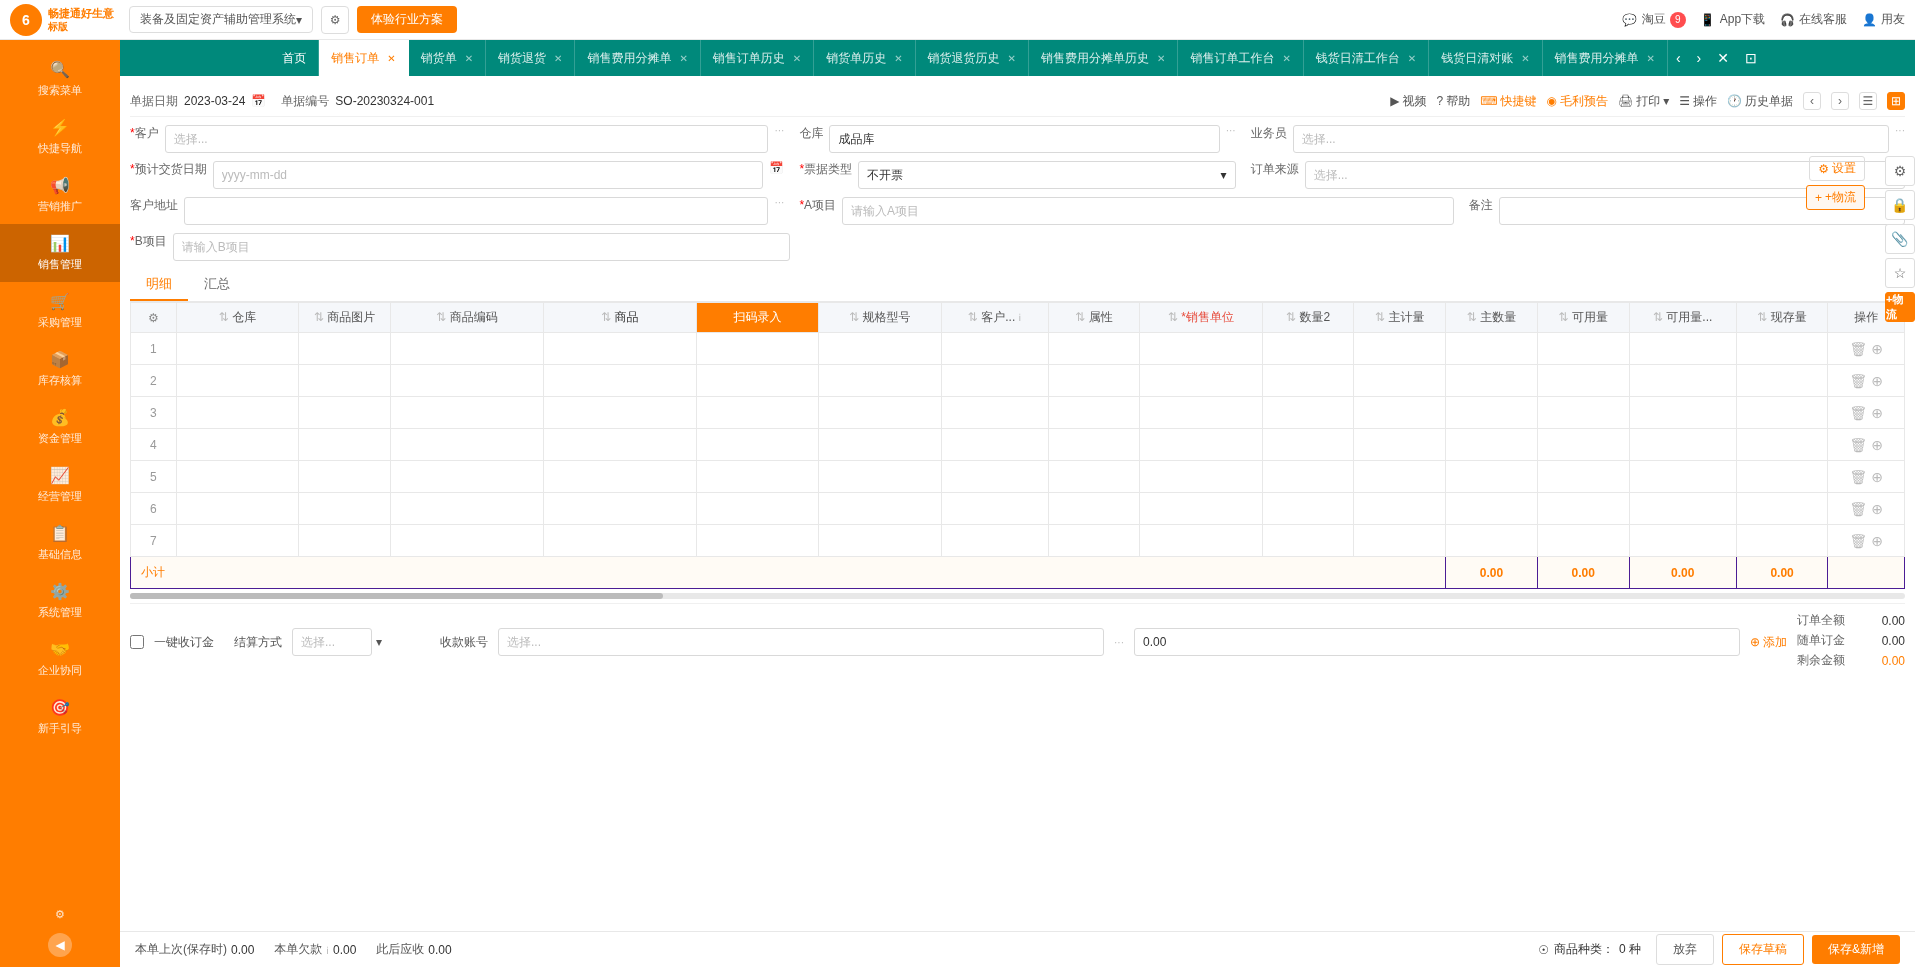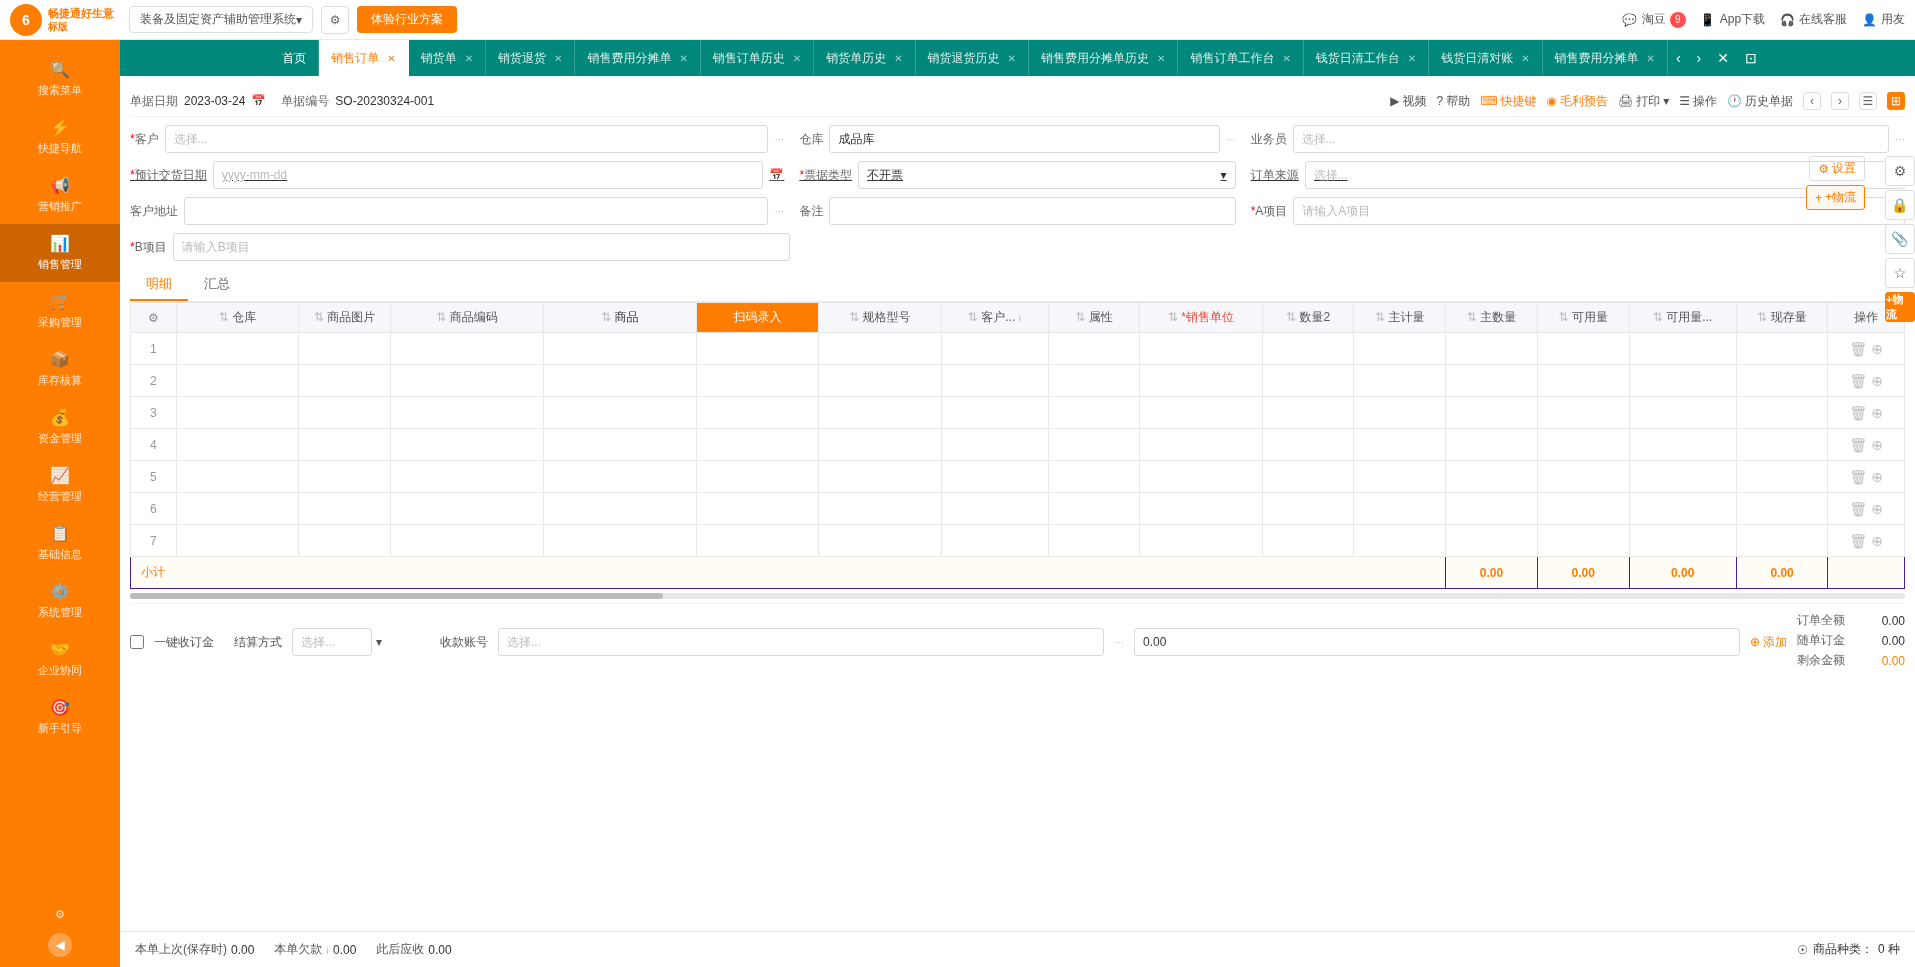--- a/index.html
+++ b/index.html
@@ -45,21 +45,21 @@
     
     .form-header { display: flex; align-items: center; gap: 15px; margin-bottom: 8px; padding: 6px 0; border-bottom: 1px solid #f0f0f0; }
     .form-header-item { display: flex; align-items: center; gap: 6px; font-size: 12px; }
     .form-label { color: #666; }
     .form-value { color: #333; }
     .form-actions { margin-left: auto; display: flex; align-items: center; gap: 10px; font-size: 12px; color: #666; }
     .form-action-btn { display: flex; align-items: center; gap: 3px; cursor: pointer; color: #555; }
     .form-action-btn.orange { color: #ff7d00; }
     .icon-btn-small { width: 18px; height: 18px; border: 1px solid #ddd; border-radius: 3px; display: flex; align-items: center; justify-content: center; cursor: pointer; }
     .form-row { display: flex; align-items: center; gap: 15px; }
-    .form-field { display: flex; align-items: center; gap: 6px; flex: 1; }
+    .form-field { display: flex; align-items: flex-start; gap: 6px; flex: 1; }
     .field-label { color: #666; white-space: nowrap; font-size: 12px; }
     .required-star { color: red; }
     .field-input { flex: 1; height: 28px; border: 1px solid #d9d9d9; border-radius: 3px; padding: 0 8px; font-size: 12px; color: #333; background: white; }
     .field-input::placeholder { color: #bbb; }
     .field-select { flex: 1; height: 28px; border: 1px solid #d9d9d9; border-radius: 3px; padding: 0 8px; font-size: 12px; color: #333; background: white; display: flex; align-items: center; justify-content: space-between; cursor: pointer; }
     .field-dots { color: #bbb; font-size: 10px; cursor: pointer; }
     .date-icon { color: #bbb; cursor: pointer; font-size: 12px; }
 
     
     .right-panel { position: absolute; right: 0; top: 80px; display: flex; flex-direction: column; gap: 4px; }
@@ -373,21 +373,21 @@
             <input class="field-input" type="text" value="成品库" style="">
             <span class="field-dots">···</span>
           </div>
           <div class="form-field" style="flex:1.5;">
             <span class="field-label"><span>业务员</span></span>
             <input class="field-input" type="text" placeholder="选择..." style="">
             <span class="field-dots">···</span>
           </div>
         </div>
 
-        <div class="form-row" style="margin-bottom:8px;text-decoration:underline;">
+        <div class="form-row" style="margin-bottom:8px;">
           <div class="form-field" style="flex:1.5;">
             <span class="field-label"><span class="required-star">*</span><span>预计交货日期</span></span>
             <input class="field-input" type="text" placeholder="yyyy-mm-dd" style="">
             <span class="date-icon">📅</span>
           </div>
           <div class="form-field" style="flex:1;">
             <span class="field-label"><span class="required-star">*</span><span>票据类型</span></span>
             <div class="field-select">
               <span>不开票</span>
               <span>▾</span>
@@ -398,27 +398,27 @@
             <input class="field-input" type="text" placeholder="选择..." style="">
           </div>
         </div>
 
         <div class="form-row" style="margin-bottom:8px;">
           <div class="form-field" style="flex:1.5;">
             <span class="field-label"><span>客户地址</span></span>
             <input class="field-input" type="text" style="">
             <span class="field-dots">···</span>
           </div>
+          <div class="form-field" style="flex:1.5;">
+            <span class="field-label"><span class="required-star">*</span><span>A项目</span></span>
+            <input class="field-input" type="text" placeholder="请输入A项目" style="">
+          </div>
           <div class="form-field" style="flex:1;">
             <span class="field-label"><span>备注</span></span>
             <input class="field-input" type="text" style="">
-          </div>
-          <div class="form-field" style="flex:1.5;">
-            <span class="field-label"><span class="required-star">*</span><span>A项目</span></span>
-            <input class="field-input" type="text" placeholder="请输入A项目" style="">
           </div>
         </div>
 
         <div class="form-row" style="margin-bottom:8px;">
           <div class="form-field" style="flex:1.5;">
             <span class="field-label"><span class="required-star">*</span><span>B项目</span></span>
             <input class="field-input" type="text" placeholder="请输入B项目" style="">
           </div>
           <div style="flex:2.5;"></div>
         </div>
@@ -738,17 +738,22 @@
             <span>此后应收</span>
             <span class="bottom-summary-value">0.00</span>
           </div>
         </div>
         <div style="margin-left:auto;display:flex;align-items:center;gap:15px;">
           <div style="display:flex;align-items:center;gap:5px;font-size:12px;">
             <span>☉</span>
             <span>商品种类：</span>
             <span>0 种</span>
           </div>
+          <div class="bottom-actions">
+            <button class="btn-discard">放弃</button>
+            <button class="btn-save-draft">保存草稿</button>
+            <button class="btn-save-new">保存&amp;新增</button>
+          </div>
         </div>
       </div>
     </div>
   </div>
 </div>
 
 </body></html>

